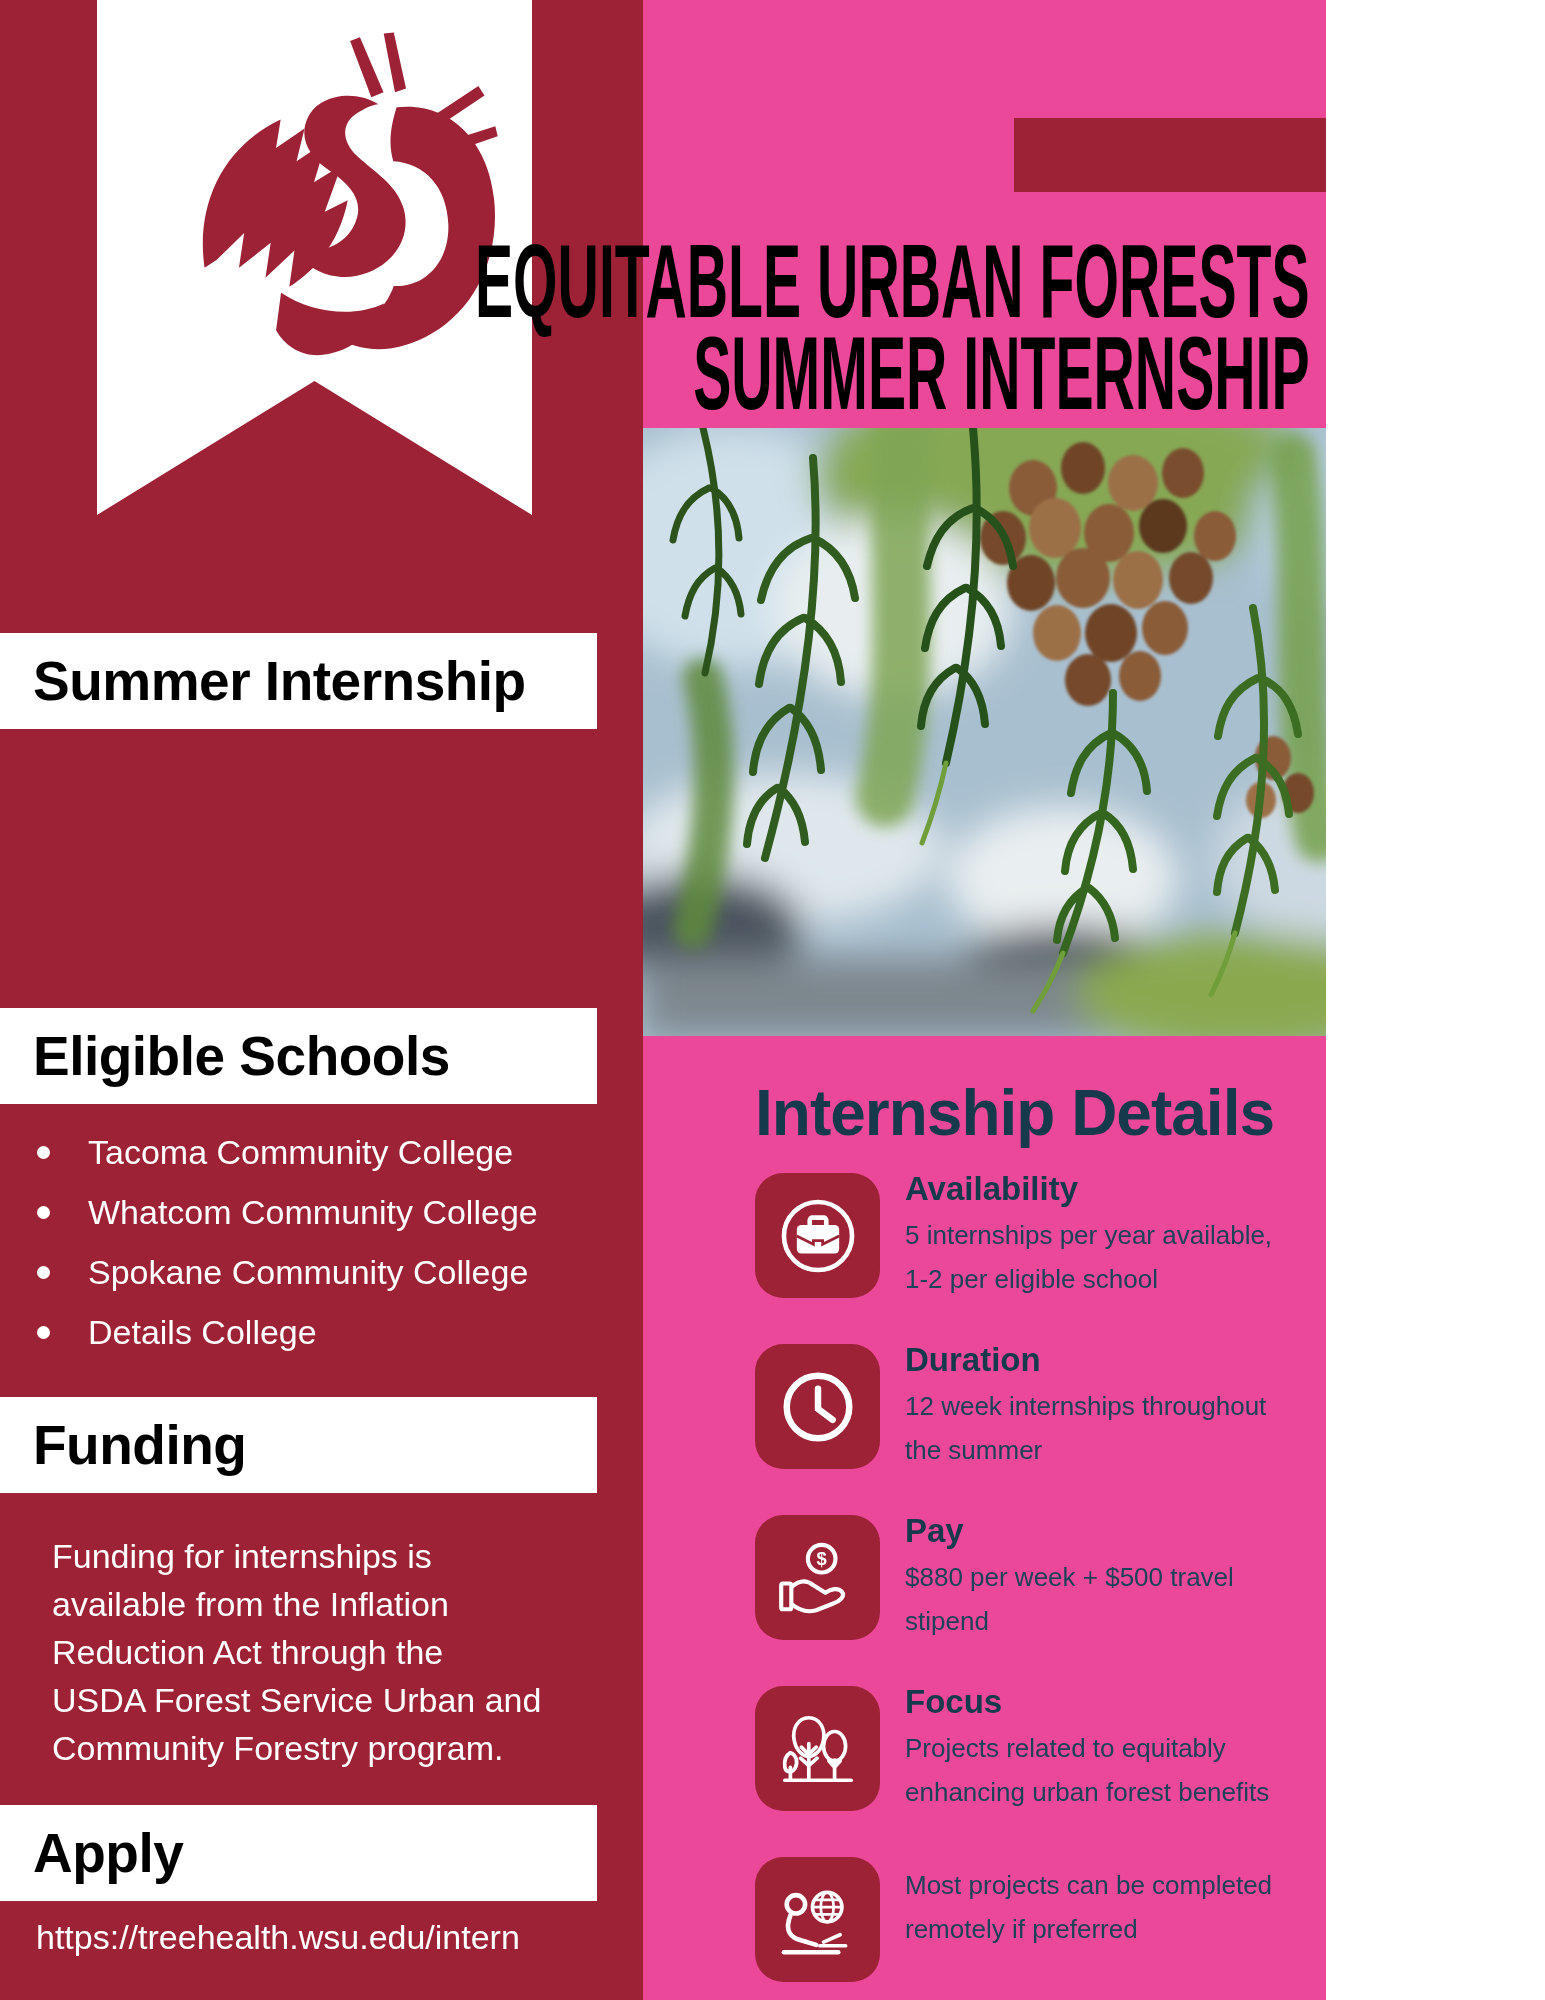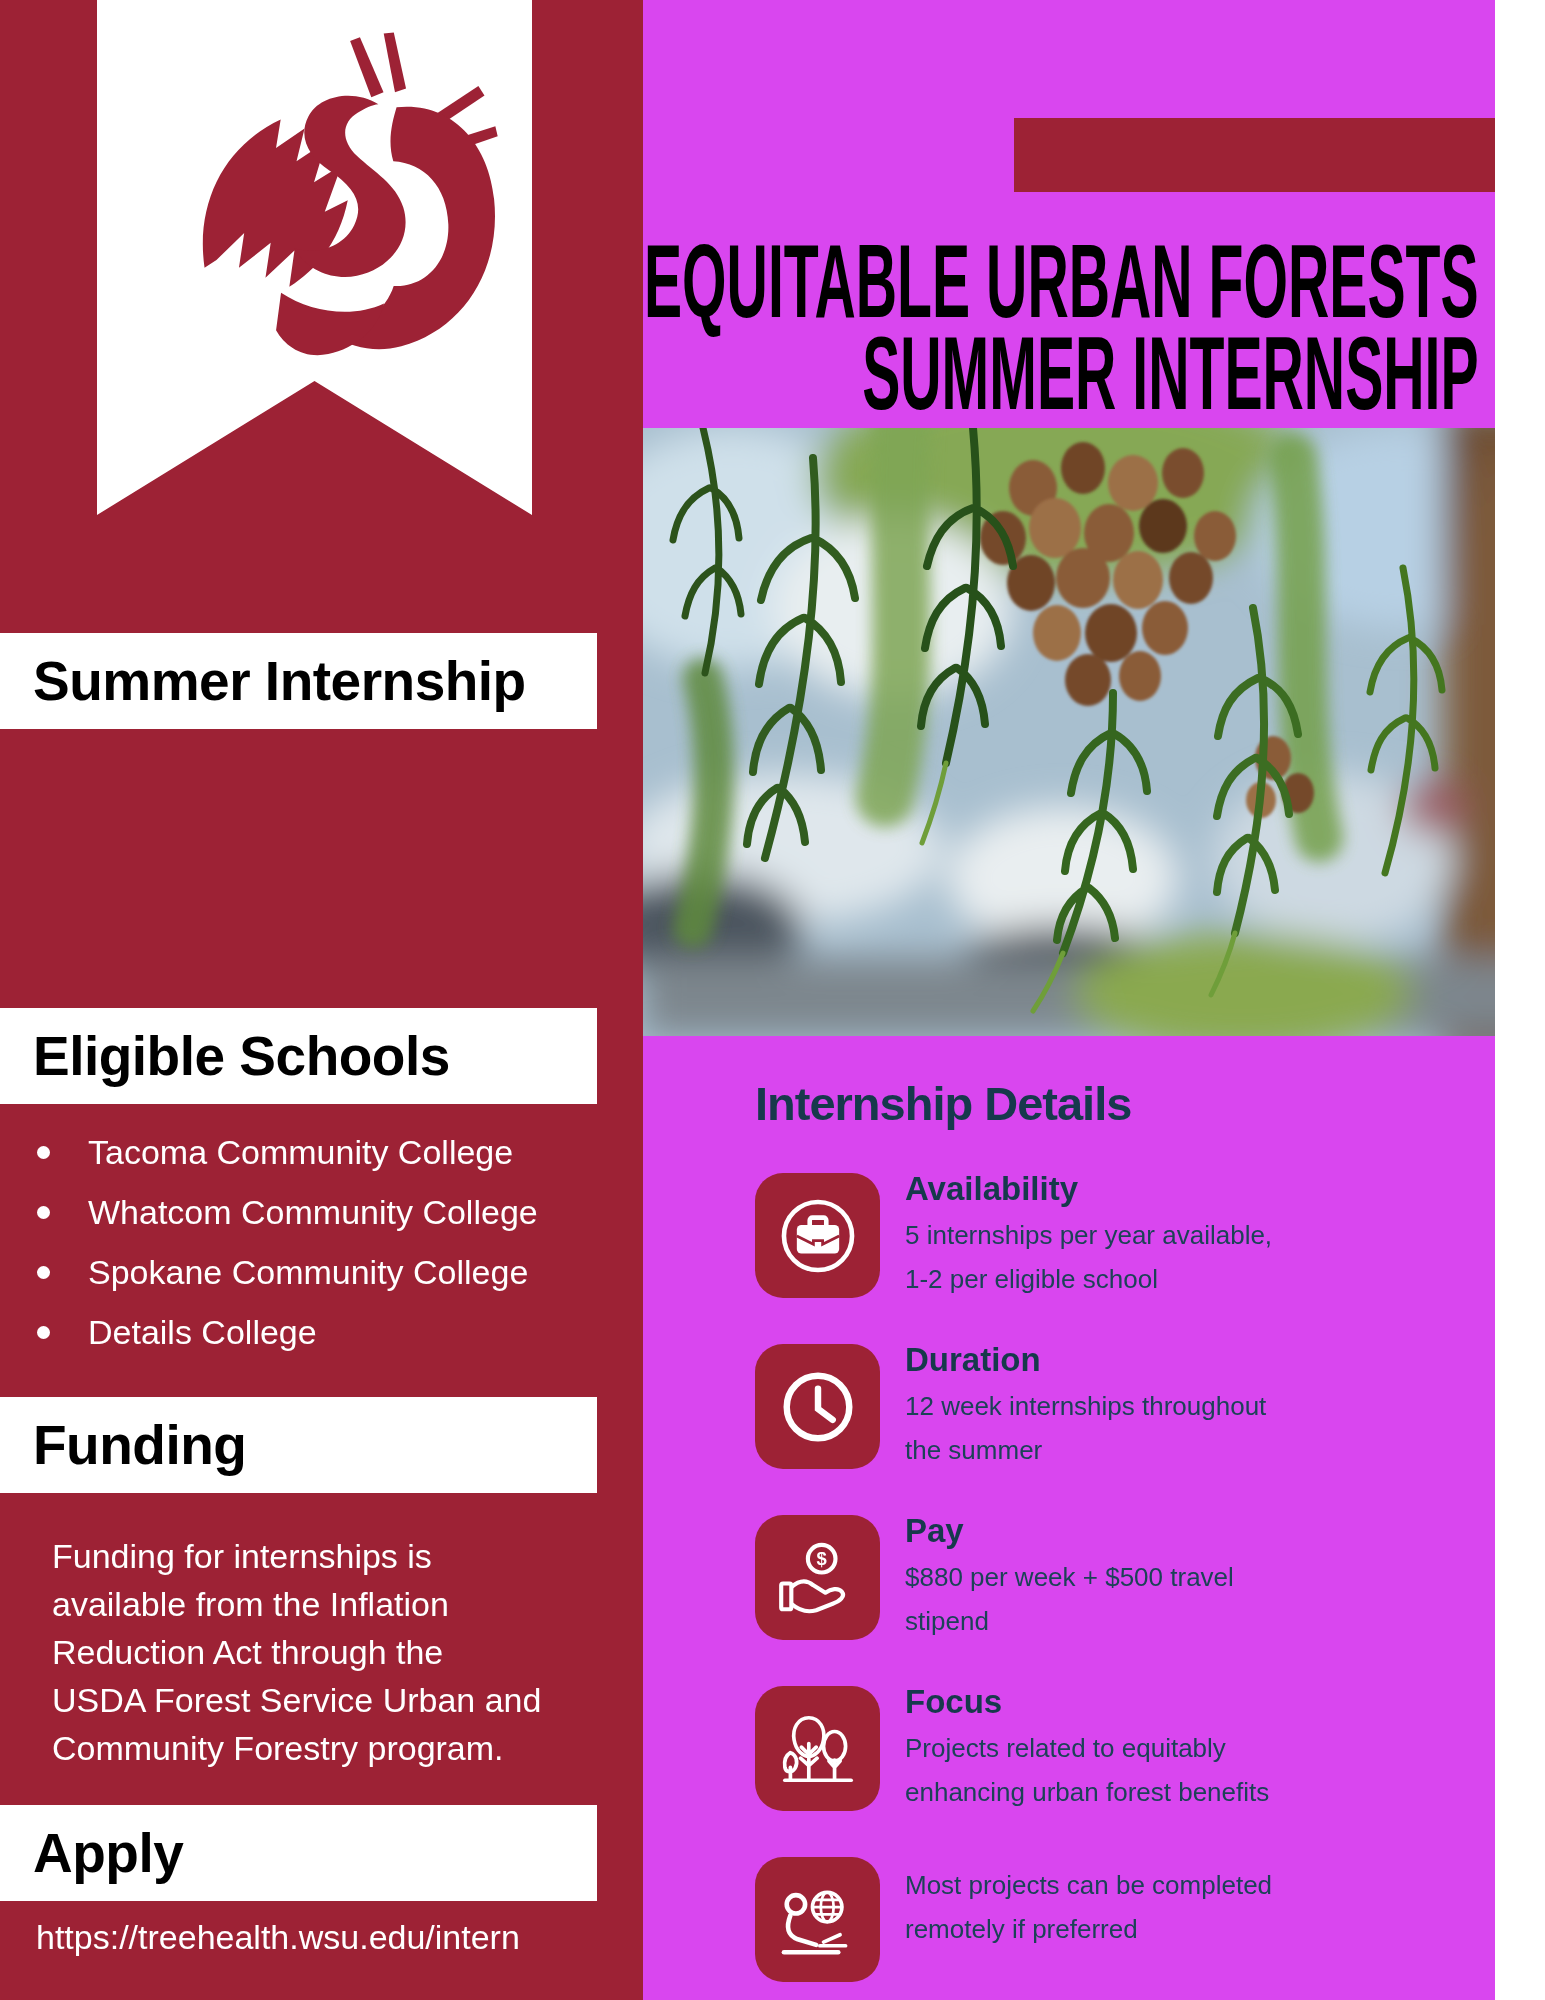--- a/index.html
+++ b/index.html
@@ -1,18 +1,18 @@
 <!DOCTYPE html>
 <html><head>
 <meta charset="utf-8">
 <style>
   html,body{margin:0;padding:0;background:#ffffff;}
   #canvas{
-    position:relative; width:1495px; height:2000px; overflow:hidden;
-    background:#d946ef; font-family:"Liberation Sans", sans-serif;
+    position:relative; width:1326px; height:2000px; overflow:hidden;
+    background:#ec4899; font-family:"Liberation Sans", sans-serif;
     --crimson:#9D2235; --navy:#17394C; --body-navy:#1C4257; --ink:#070707;
   }
   .abs{position:absolute;}
   
   .left-col{left:0; top:0; width:643px; height:2000px; background:var(--crimson);}
   
   .ribbon{
     left:97px; top:0; width:435px; height:515px; background:#ffffff;
     clip-path:polygon(0 0,100% 0,100% 100%,50% 74%,0 100%);
   }
@@ -39,21 +39,21 @@
   .title{right:16px; top:235px; text-align:right; color:#000;}
   .title .tline{
     display:block; font-size:104px; font-weight:700; line-height:92px; white-space:nowrap;
     transform:scaleX(.55); transform-origin:100% 50%;
   }
   
   .photo{left:643px; top:428px; width:902px; height:608px; overflow:hidden;}
   .photo svg{display:block; width:100%; height:100%;}
   
   .details-heading{
-    left:755px; top:1076px; font-size:47px; font-weight:700; color:var(--navy); letter-spacing:-1px;
+    left:755px; top:1076px; font-size:64px; font-weight:700; color:var(--navy); letter-spacing:-1px;
   }
   .details{left:755px; top:1173px; width:720px;}
   .detail-item{display:flex; margin-bottom:43px;}
   .tile{
     flex:0 0 auto; width:125px; height:125px; border-radius:28px; background:var(--crimson);
     display:flex; align-items:center; justify-content:center; margin-right:25px;
   }
   .tile svg{width:92px; height:92px;}
   .detail-text{padding-top:2px;}
   .detail-label{font-size:33px; font-weight:700; color:var(--navy); line-height:40px; margin-top:-6px;}

